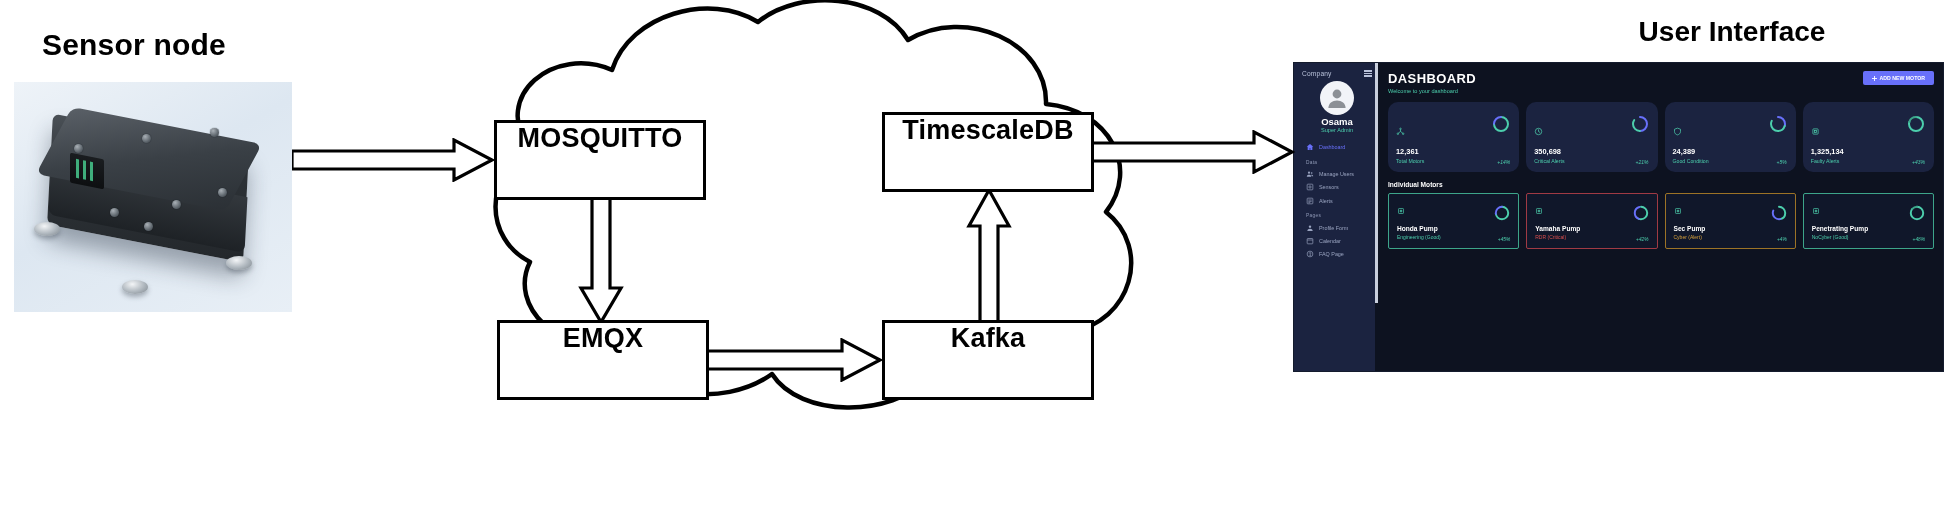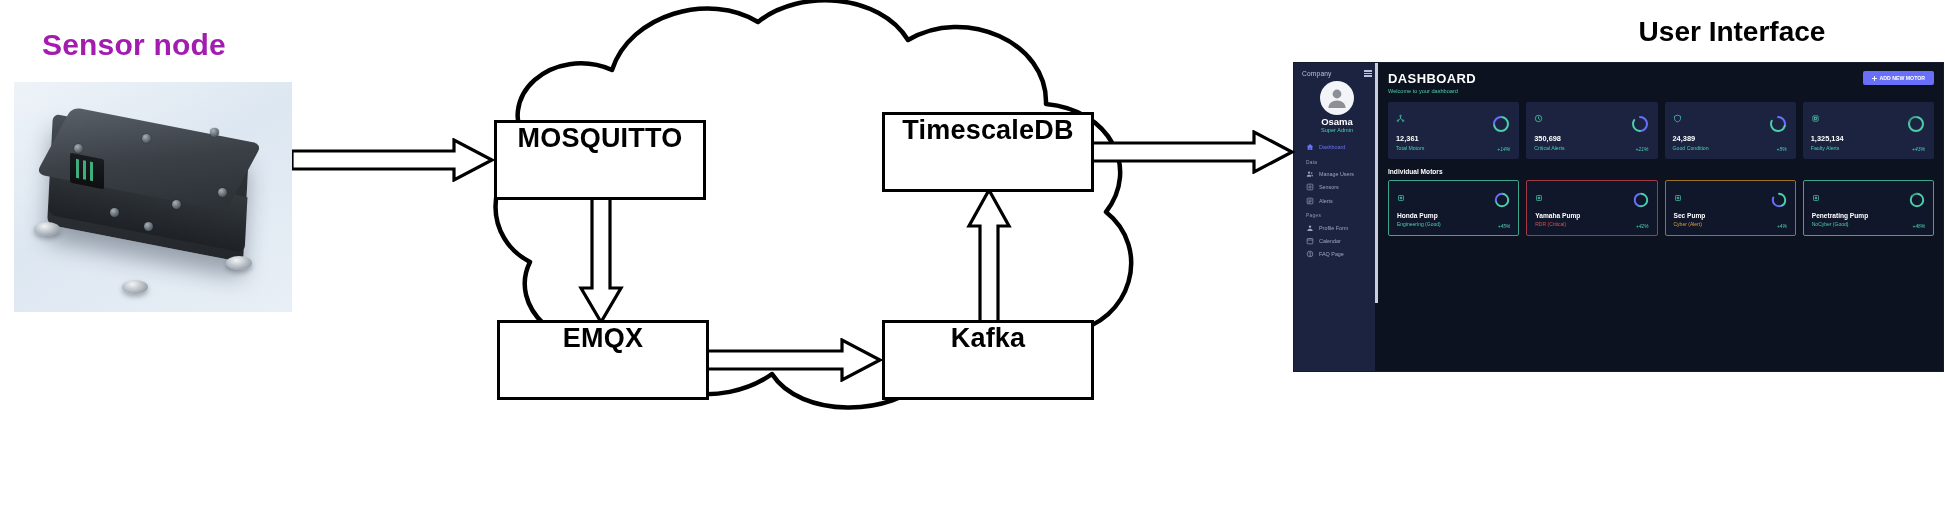--- a/index.html
+++ b/index.html
@@ -9,21 +9,21 @@
     background:#ffffff;
     font-family:"Liberation Sans", sans-serif;
     position:relative;
     overflow:hidden;
   }
   .stage { position:absolute; inset:0; }
 
   
   #sensor-title {
     position:absolute; left:42px; top:28px;
-    font-size:30px; font-weight:bold; color:#a21caf;
+    font-size:30px; font-weight:bold; color:#000000;
     letter-spacing:0.2px;
   }
   #sensor-photo {
     position:absolute; left:14px; top:82px;
     width:278px; height:230px;
     background:linear-gradient(150deg,#eef3f8 0%,#dde7f1 45%,#e8eff6 100%);
     overflow:hidden;
   }
   .dev-body{
     position:absolute; left:36px; top:50px; width:196px; height:112px;
@@ -114,21 +114,21 @@
   .db-head{ display:flex; justify-content:space-between; align-items:flex-start; }
   .db-title{ font-size:13px; font-weight:bold; color:#ffffff; letter-spacing:.4px; }
   .db-sub{ font-size:5.6px; color:#4cceac; margin-top:2px; }
   .db-addbtn{
     background:#6870fa; color:#fff; font-size:5.2px; font-weight:bold;
     padding:4px 9px; border-radius:2px; display:flex; align-items:center; gap:3px;
     white-space:nowrap;
   }
   .stat-row{ display:flex; gap:7px; margin-top:8px; }
   .stat-card{
-    flex:1; background:#1b2340; border-radius:2px; padding:7px 8px 8px;
+    flex:1; background:#1b2340; border-radius:10px; padding:20px 8px 8px;
     position:relative; min-height:52px;
   }
   .stat-ic{ width:9px; height:9px; color:#4cceac; }
   .stat-val{ font-size:7.4px; font-weight:bold; color:#ffffff; margin-top:7px; }
   .stat-lab{ font-size:5.2px; color:#4cceac; margin-top:2px; }
   .stat-ring{ position:absolute; right:9px; top:13px; width:18px; height:18px; }
   .stat-delta{ position:absolute; right:9px; bottom:7px; font-size:5px;
     color:#4cceac; font-style:italic; }
   .sec-title{ font-size:6.6px; font-weight:bold; color:#ffffff; margin:9px 0 5px; }
   .motor-row{ display:flex; gap:7px; }

